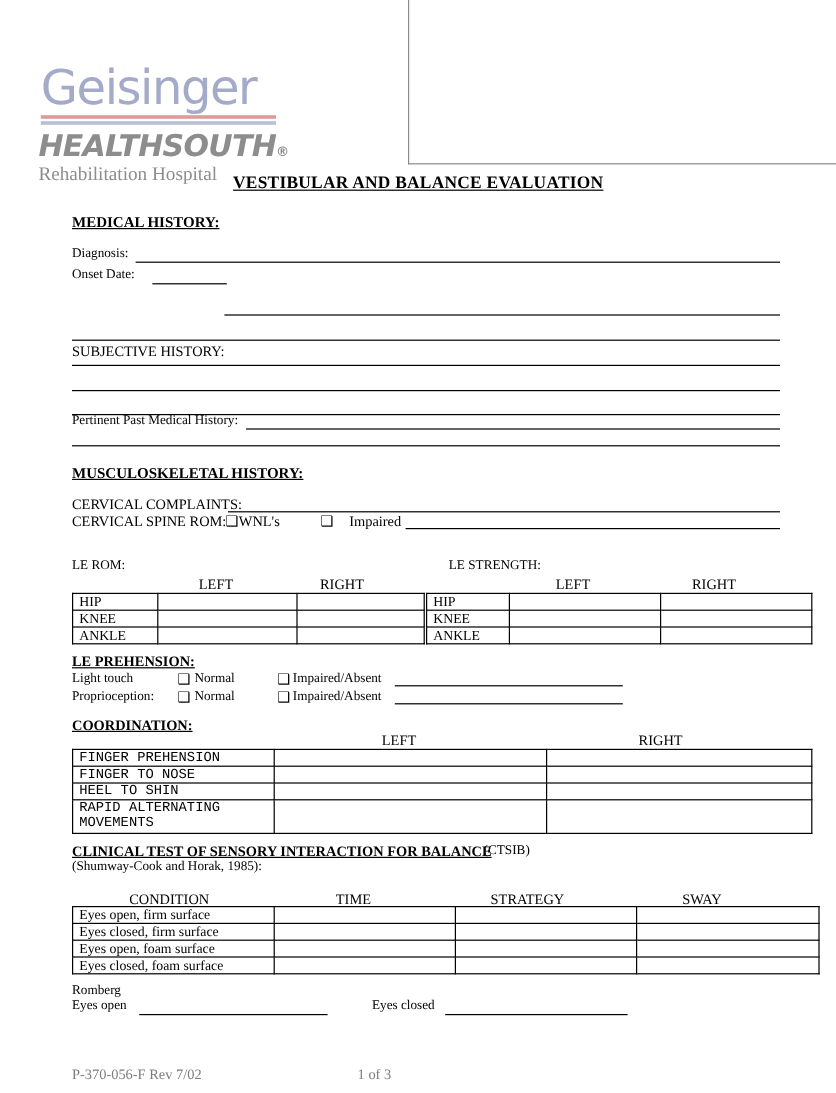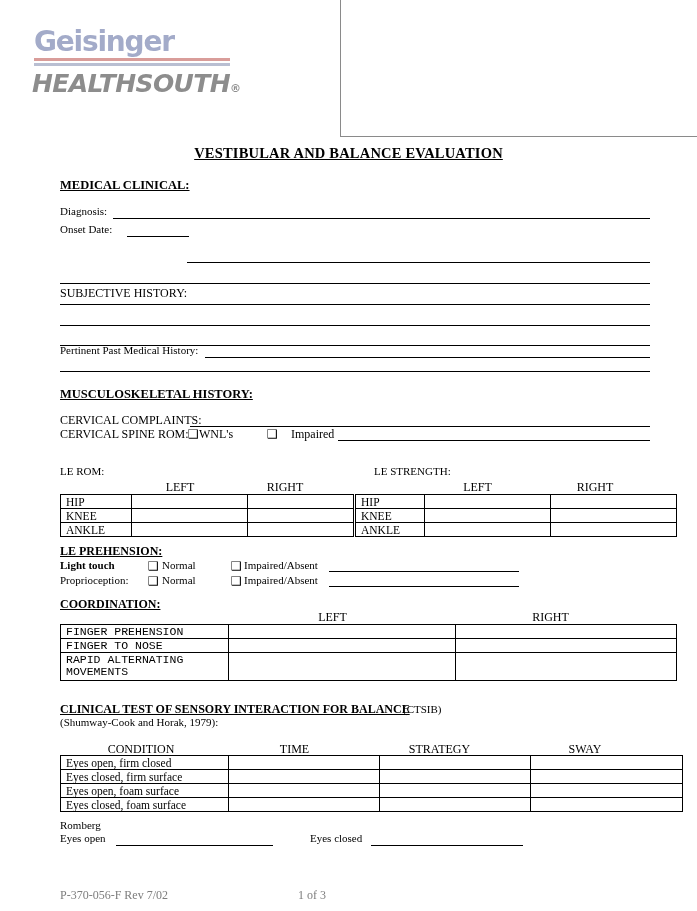--- a/index.html
+++ b/index.html
@@ -18,26 +18,27 @@
 
   
   #logo-block {
     position: absolute;
     left: 30px;
     top: 28px;
     width: 230px;
   }
   #logo-geisinger {
     font-family: "DejaVu Sans", sans-serif;
-    font-size: 28px;
-    font-weight: 700;
+    font-size: 40px;
+    font-weight: 400;
     letter-spacing: -1.2px;
     color: #a3abc9;
     line-height: 1.0;
     padding-left: 4px;
+    margin-top: 26px;
   }
   #logo-bar-red {
     height: 3px;
     background: #d99d9a;
     margin-top: 2px;
     width: 196px;
     margin-left: 4px;
   }
   #logo-bar-gray {
     height: 3px;
@@ -158,27 +159,28 @@
   }
 </style>
 </head>
 <body>
 
 <div id="logo-block">
   <div id="logo-geisinger">Geisinger</div>
   <div id="logo-bar-red"></div>
   <div id="logo-bar-gray"></div>
   <div id="logo-healthsouth"><span>HEALTHSOUTH</span><span class="reg">®</span></div>
+  <div id="logo-rehab">Rehabilitation Hospital</div>
 </div>
 
 <div id="patient-label-box"></div>
 
 <div id="form-title">VESTIBULAR AND BALANCE EVALUATION</div>
 
-<div class="section-head" style="left:60px; top:178px;">MEDICAL CLINICAL:</div>
+<div class="section-head" style="left:60px; top:178px;">MEDICAL HISTORY:</div>
 
 <div class="lbl-sm" style="left:60px; top:205px;">Diagnosis:</div>
 <div class="rule" style="left:113px; top:218px; width:537px;"></div>
 
 <div class="lbl-sm" style="left:60px; top:223px;">Onset Date:</div>
 <div class="rule" style="left:127px; top:236px; width:62px;"></div>
 
 <div class="lbl" style="left:60px; top:248px;margin-top:38px;">SUBJECTIVE HISTORY:</div>
 <div class="rule" style="left:187px; top:262px; width:463px;"></div>
 <div class="rule" style="left:60px; top:283px; width:590px;"></div>
@@ -243,21 +245,21 @@
   <tr>
     <td>ANKLE</td>
     <td></td>
     <td></td>
   </tr>
 </tbody>
   </table>
 
 <div class="section-head" style="left:60px; top:544px; font-size:12px;">LE PREHENSION:</div>
 
-<div class="lbl-sm" style="left:60px; top:559px;font-weight:bold;">Light touch</div>
+<div class="lbl-sm" style="left:60px; top:559px;">Light touch</div>
 <span class="lbl-sm cbox" style="left:148px; top:559px;">❑</span>
 <span class="lbl-sm" style="left:162px; top:559px;">Normal</span>
 <span class="lbl-sm cbox" style="left:231px; top:559px;">❑</span>
 <span class="lbl-sm" style="left:244px; top:559px;">Impaired/Absent</span>
 <div class="rule" style="left:329px; top:571px; width:190px;"></div>
 
 <div class="lbl-sm" style="left:60px; top:574px;">Proprioception:</div>
 <span class="lbl-sm cbox" style="left:148px; top:574px;">❑</span>
 <span class="lbl-sm" style="left:162px; top:574px;">Normal</span>
 <span class="lbl-sm cbox" style="left:231px; top:574px;">❑</span>
@@ -273,39 +275,44 @@
     <td style="width:162px;">FINGER PREHENSION</td>
     <td style="width:221px;"></td>
     <td style="width:215px;"></td>
   </tr>
   <tr>
     <td>FINGER TO NOSE</td>
     <td></td>
     <td></td>
   </tr>
   <tr>
+    <td>HEEL TO SHIN</td>
+    <td></td>
+    <td></td>
+  </tr>
+  <tr>
     <td class="tall">RAPID ALTERNATING MOVEMENTS</td>
     <td class="tall"></td>
     <td class="tall"></td>
   </tr>
 </tbody>
   </table>
 
 <div class="section-head" style="left:60px; top:702px; font-size:12px;">CLINICAL TEST OF SENSORY INTERACTION FOR BALANCE</div>
 <div class="lbl" style="left:403px; top:703px; font-size:11px;">(CTSIB)</div>
-<div class="lbl-sm" style="left:60px; top:716px;">(Shumway-Cook and Horak, 1979):</div>
+<div class="lbl-sm" style="left:60px; top:716px;">(Shumway-Cook and Horak, 1985):</div>
 
 <div class="colhead" style="left:60px; top:742px; width:162px;">CONDITION</div>
 <div class="colhead" style="left:222px; top:742px; width:145px;">TIME</div>
 <div class="colhead" style="left:367px; top:742px; width:145px;">STRATEGY</div>
 <div class="colhead" style="left:512px; top:742px; width:146px;">SWAY</div>
 <table class="grid" style="left:60px; top:755px; width:598px;">
   <tbody>
       <tr>
-    <td style="width:162px;">Eyes open, firm closed</td>
+    <td style="width:162px;">Eyes open, firm surface</td>
     <td style="width:145px;"></td>
     <td style="width:145px;"></td>
     <td style="width:146px;"></td>
   </tr>
   <tr>
     <td>Eyes closed, firm surface</td>
     <td></td>
     <td></td>
     <td></td>
   </tr>

